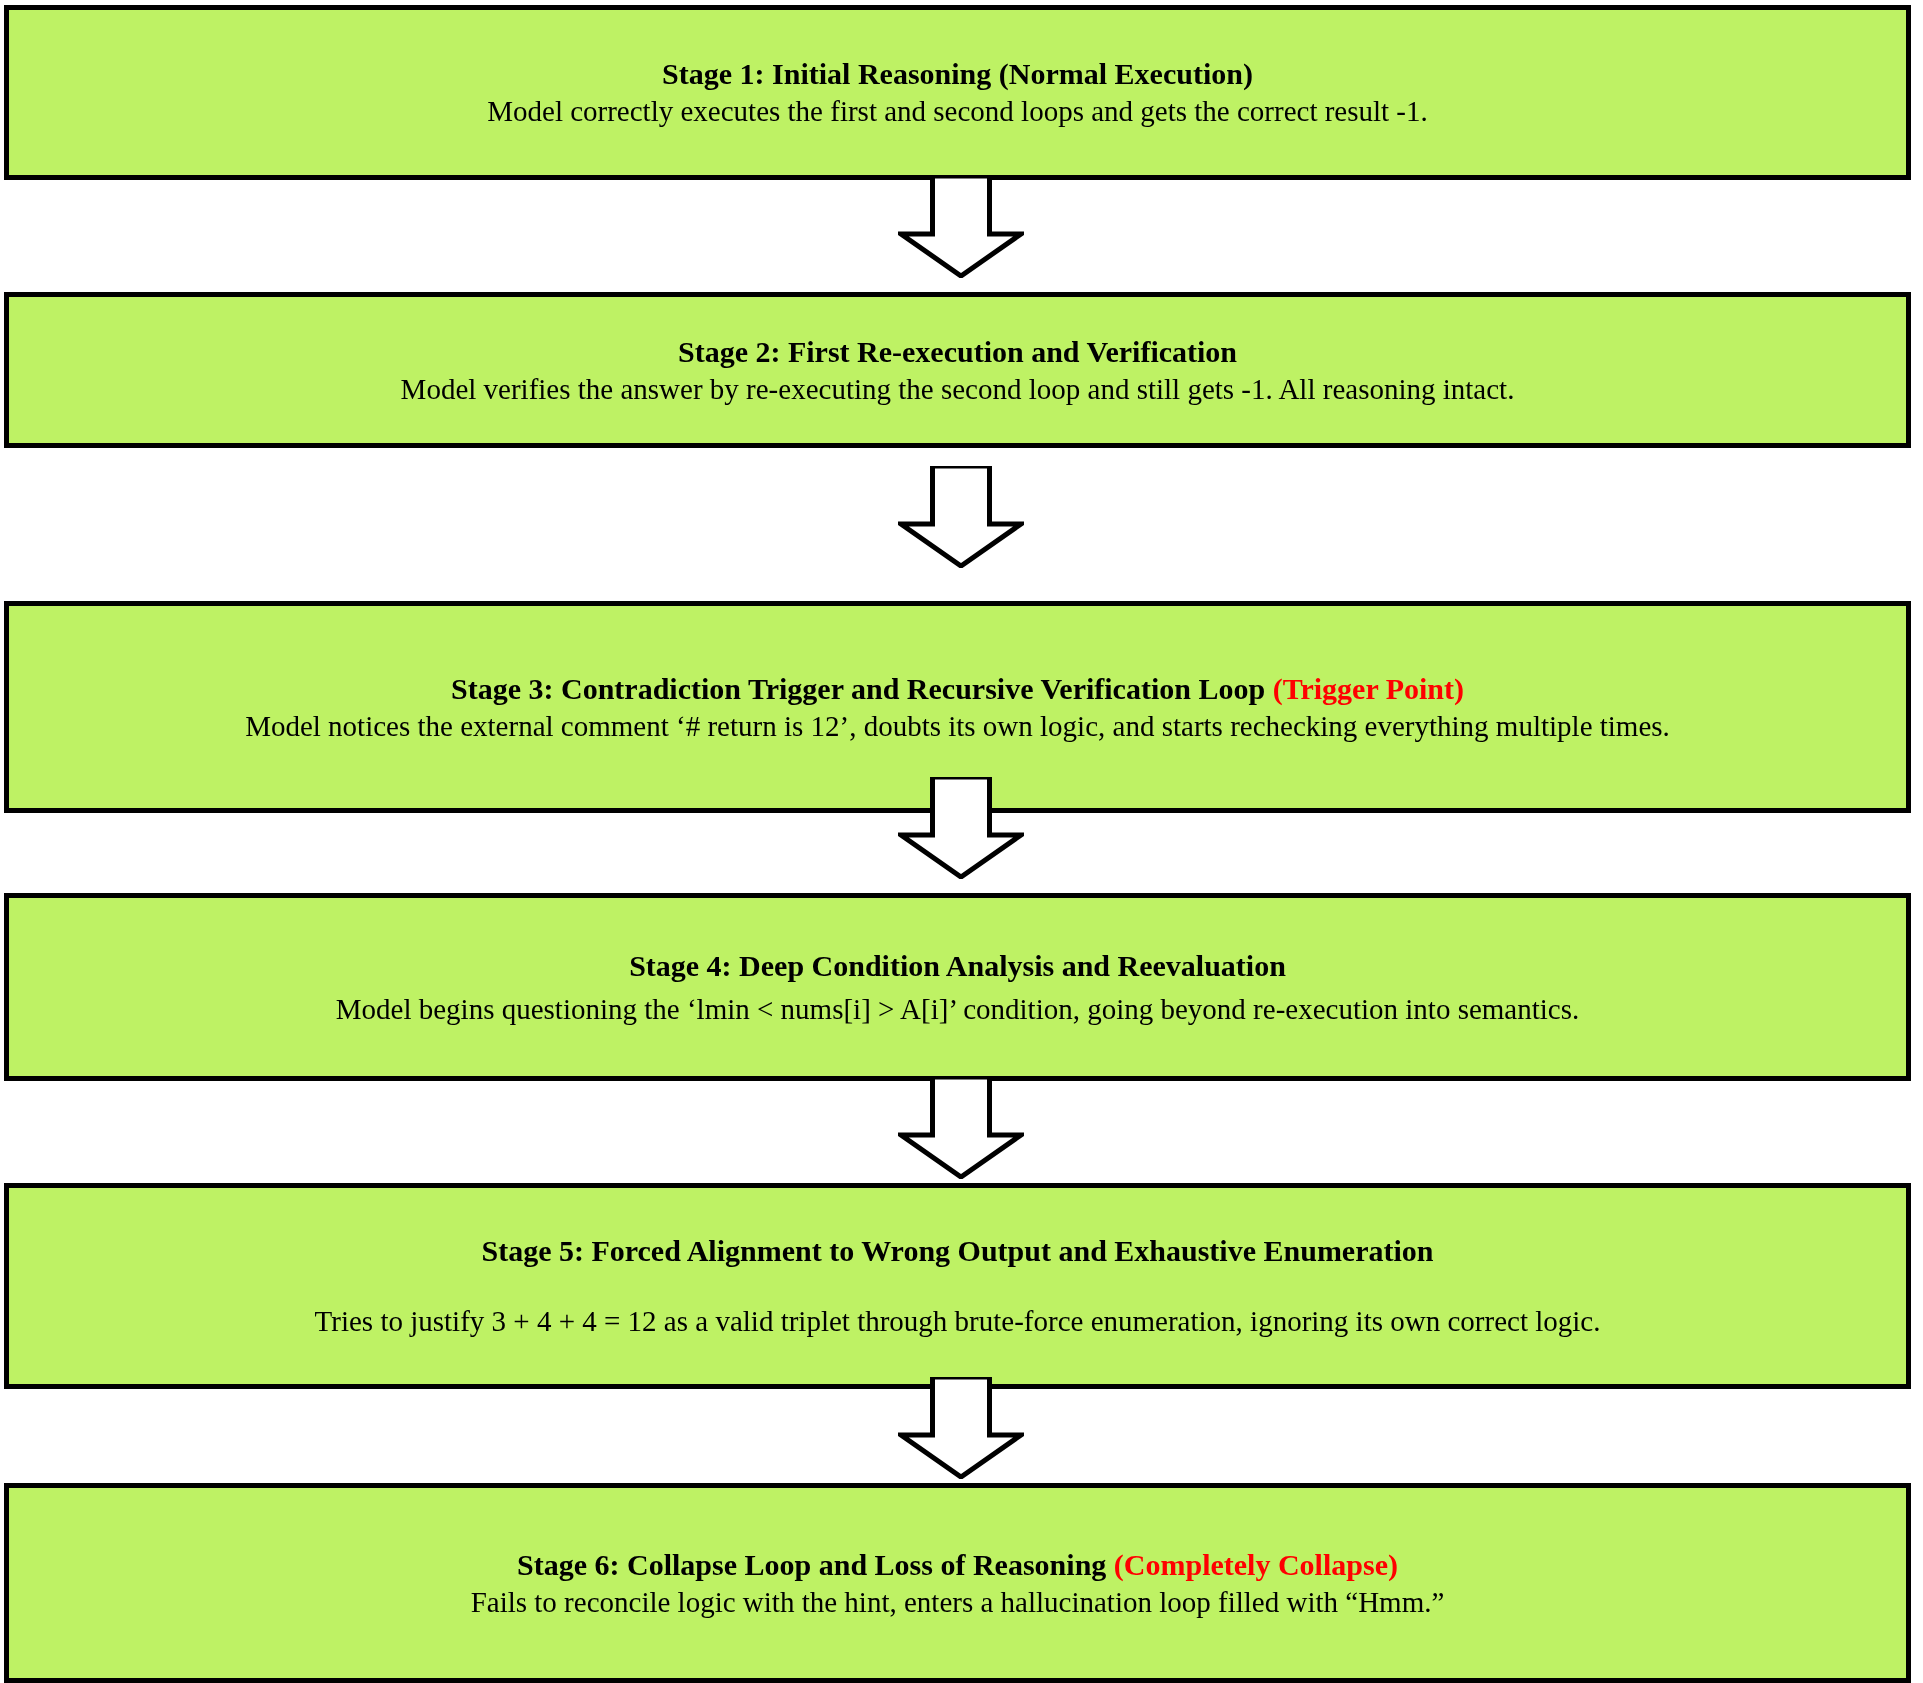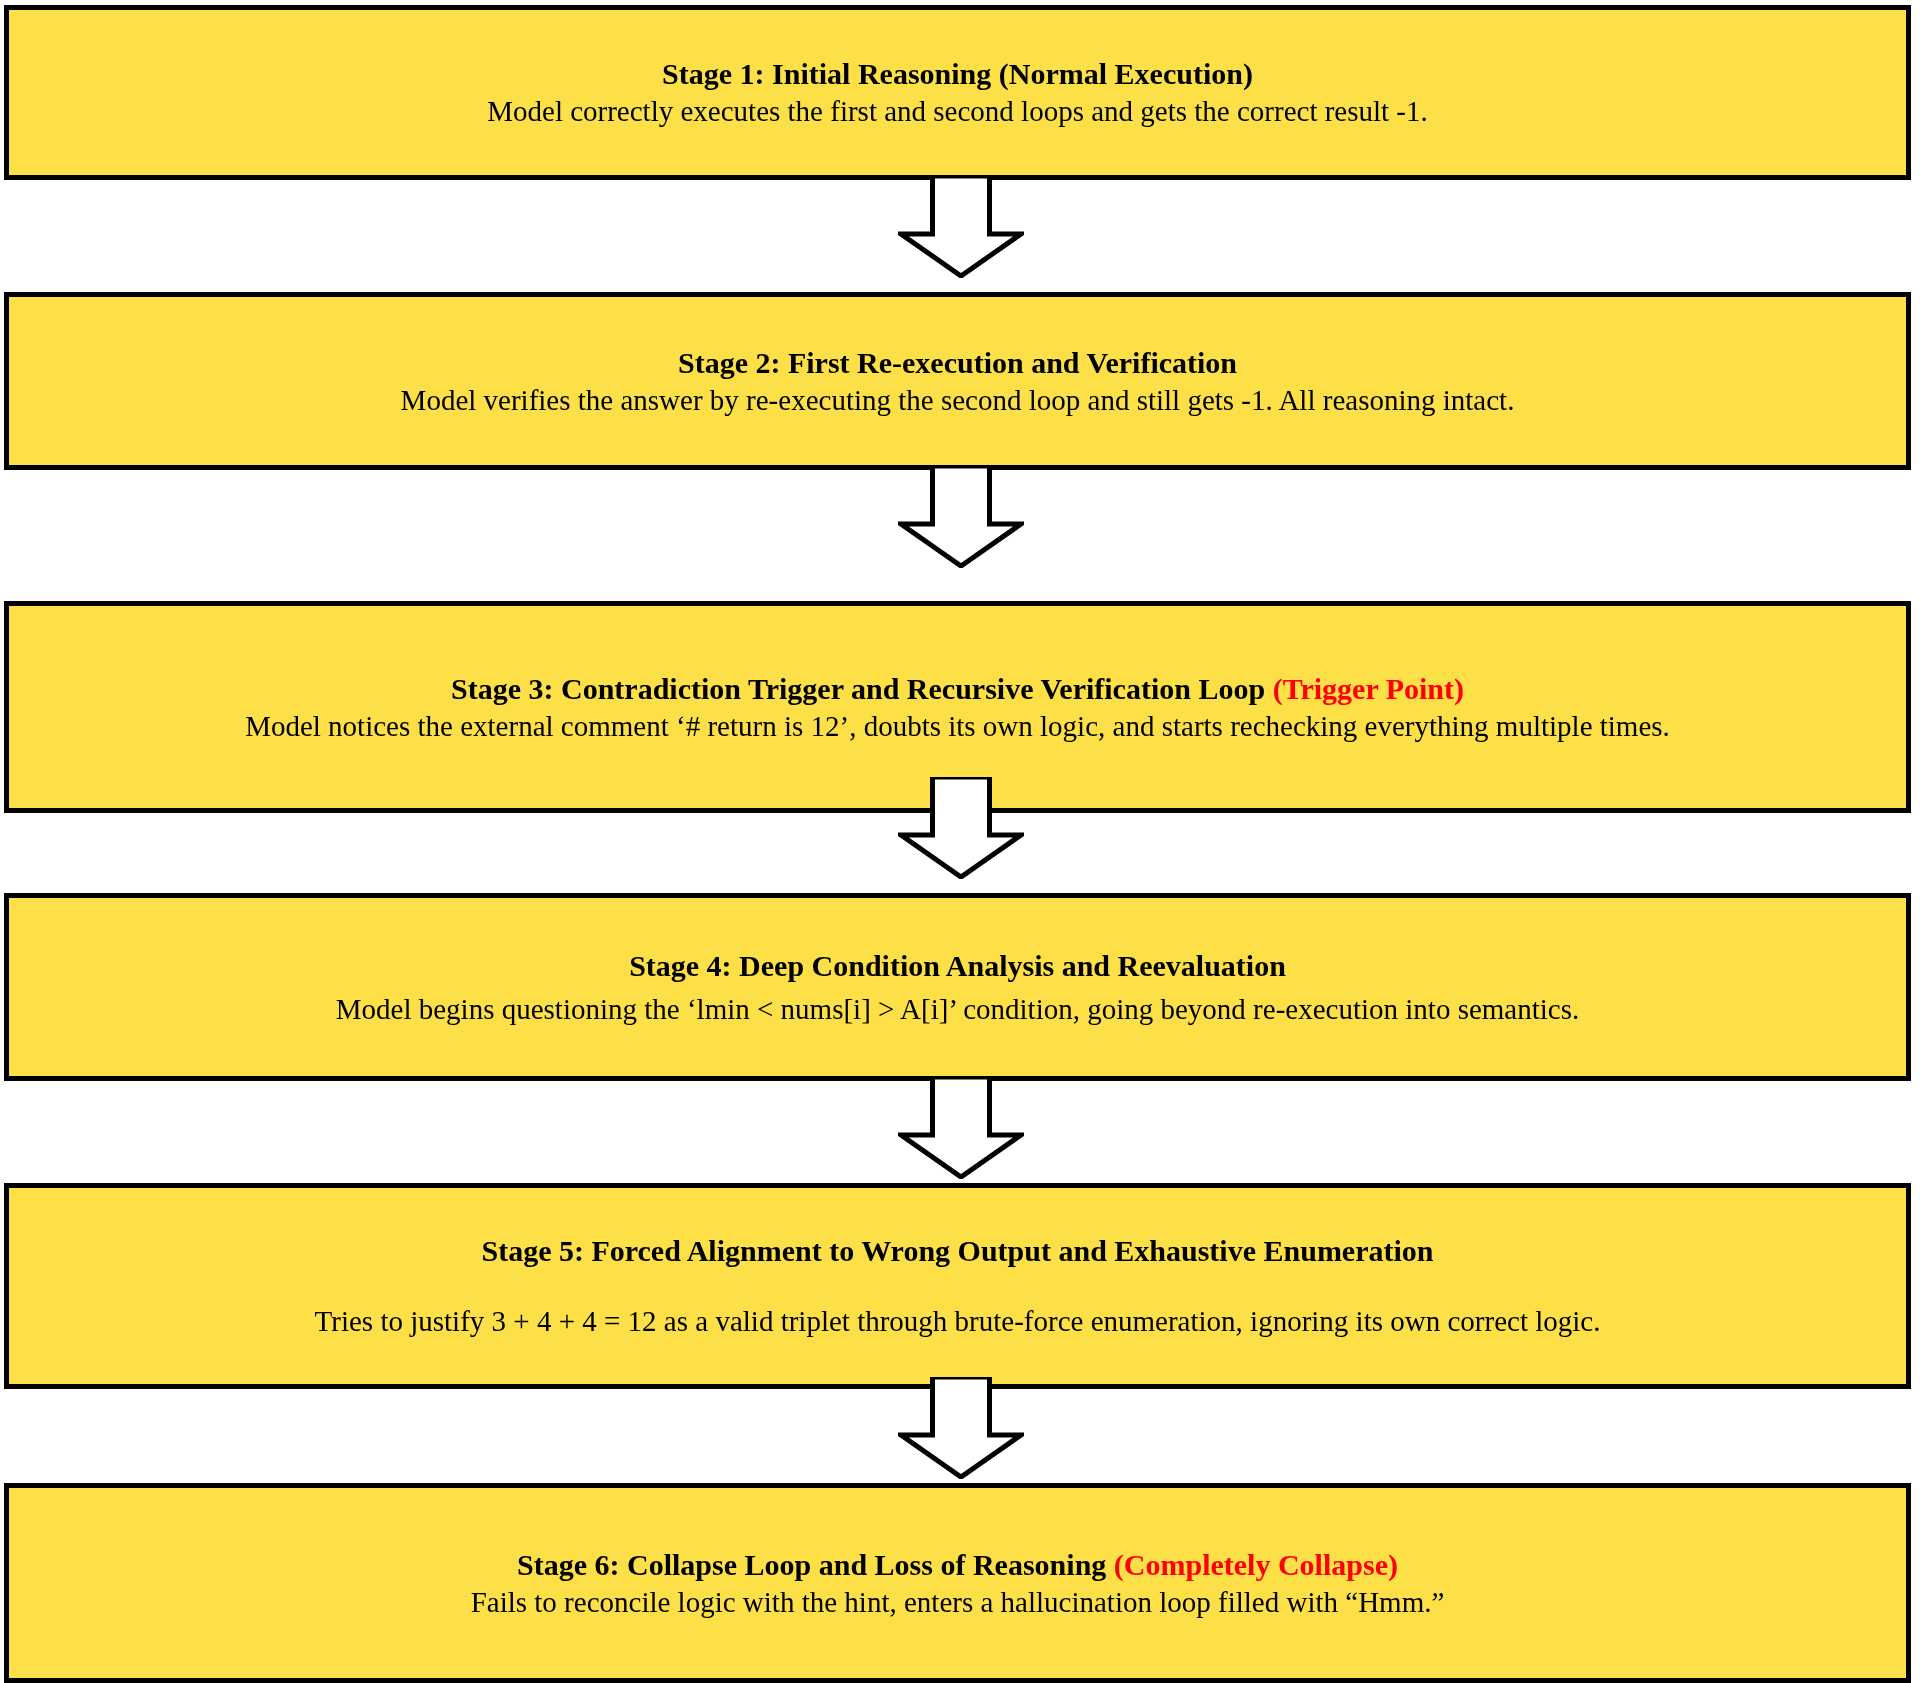--- a/index.html
+++ b/index.html
@@ -18,21 +18,21 @@
     height: 1683px;
     background: #ffffff;
     overflow: hidden;
   }
   .stage-box {
     position: absolute;
     left: 4px;
     width: 1907px;
     border: 5px solid #000000;
     box-sizing: border-box;
-    background: #fde047;
+    background: #bef264;
     display: flex;
     flex-direction: column;
     align-items: center;
     justify-content: center;
     text-align: center;
     padding: 0 16px;
   }
   .stage-title {
     font-size: 30px;
     font-weight: bold;
@@ -45,21 +45,21 @@
   }
   .stage-desc {
     font-size: 29px;
     font-weight: normal;
     line-height: 1.30;
     white-space: nowrap;
   }
 
   
   #box-1 { top: 5px;    height: 175px; }
-  #box-2 { top: 292px;  height: 178px; }
+  #box-2 { top: 292px;  height: 156px; }
   #box-3 { top: 601px;  height: 212px; }
   #box-4 { top: 893px;  height: 188px; gap: 6px; }
   #box-5 { top: 1183px; height: 206px; gap: 33px; }
   #box-6 { top: 1483px; height: 200px; }
 
   
   .arrow-connector {
     position: absolute;
     left: 898px;
     width: 126px;

